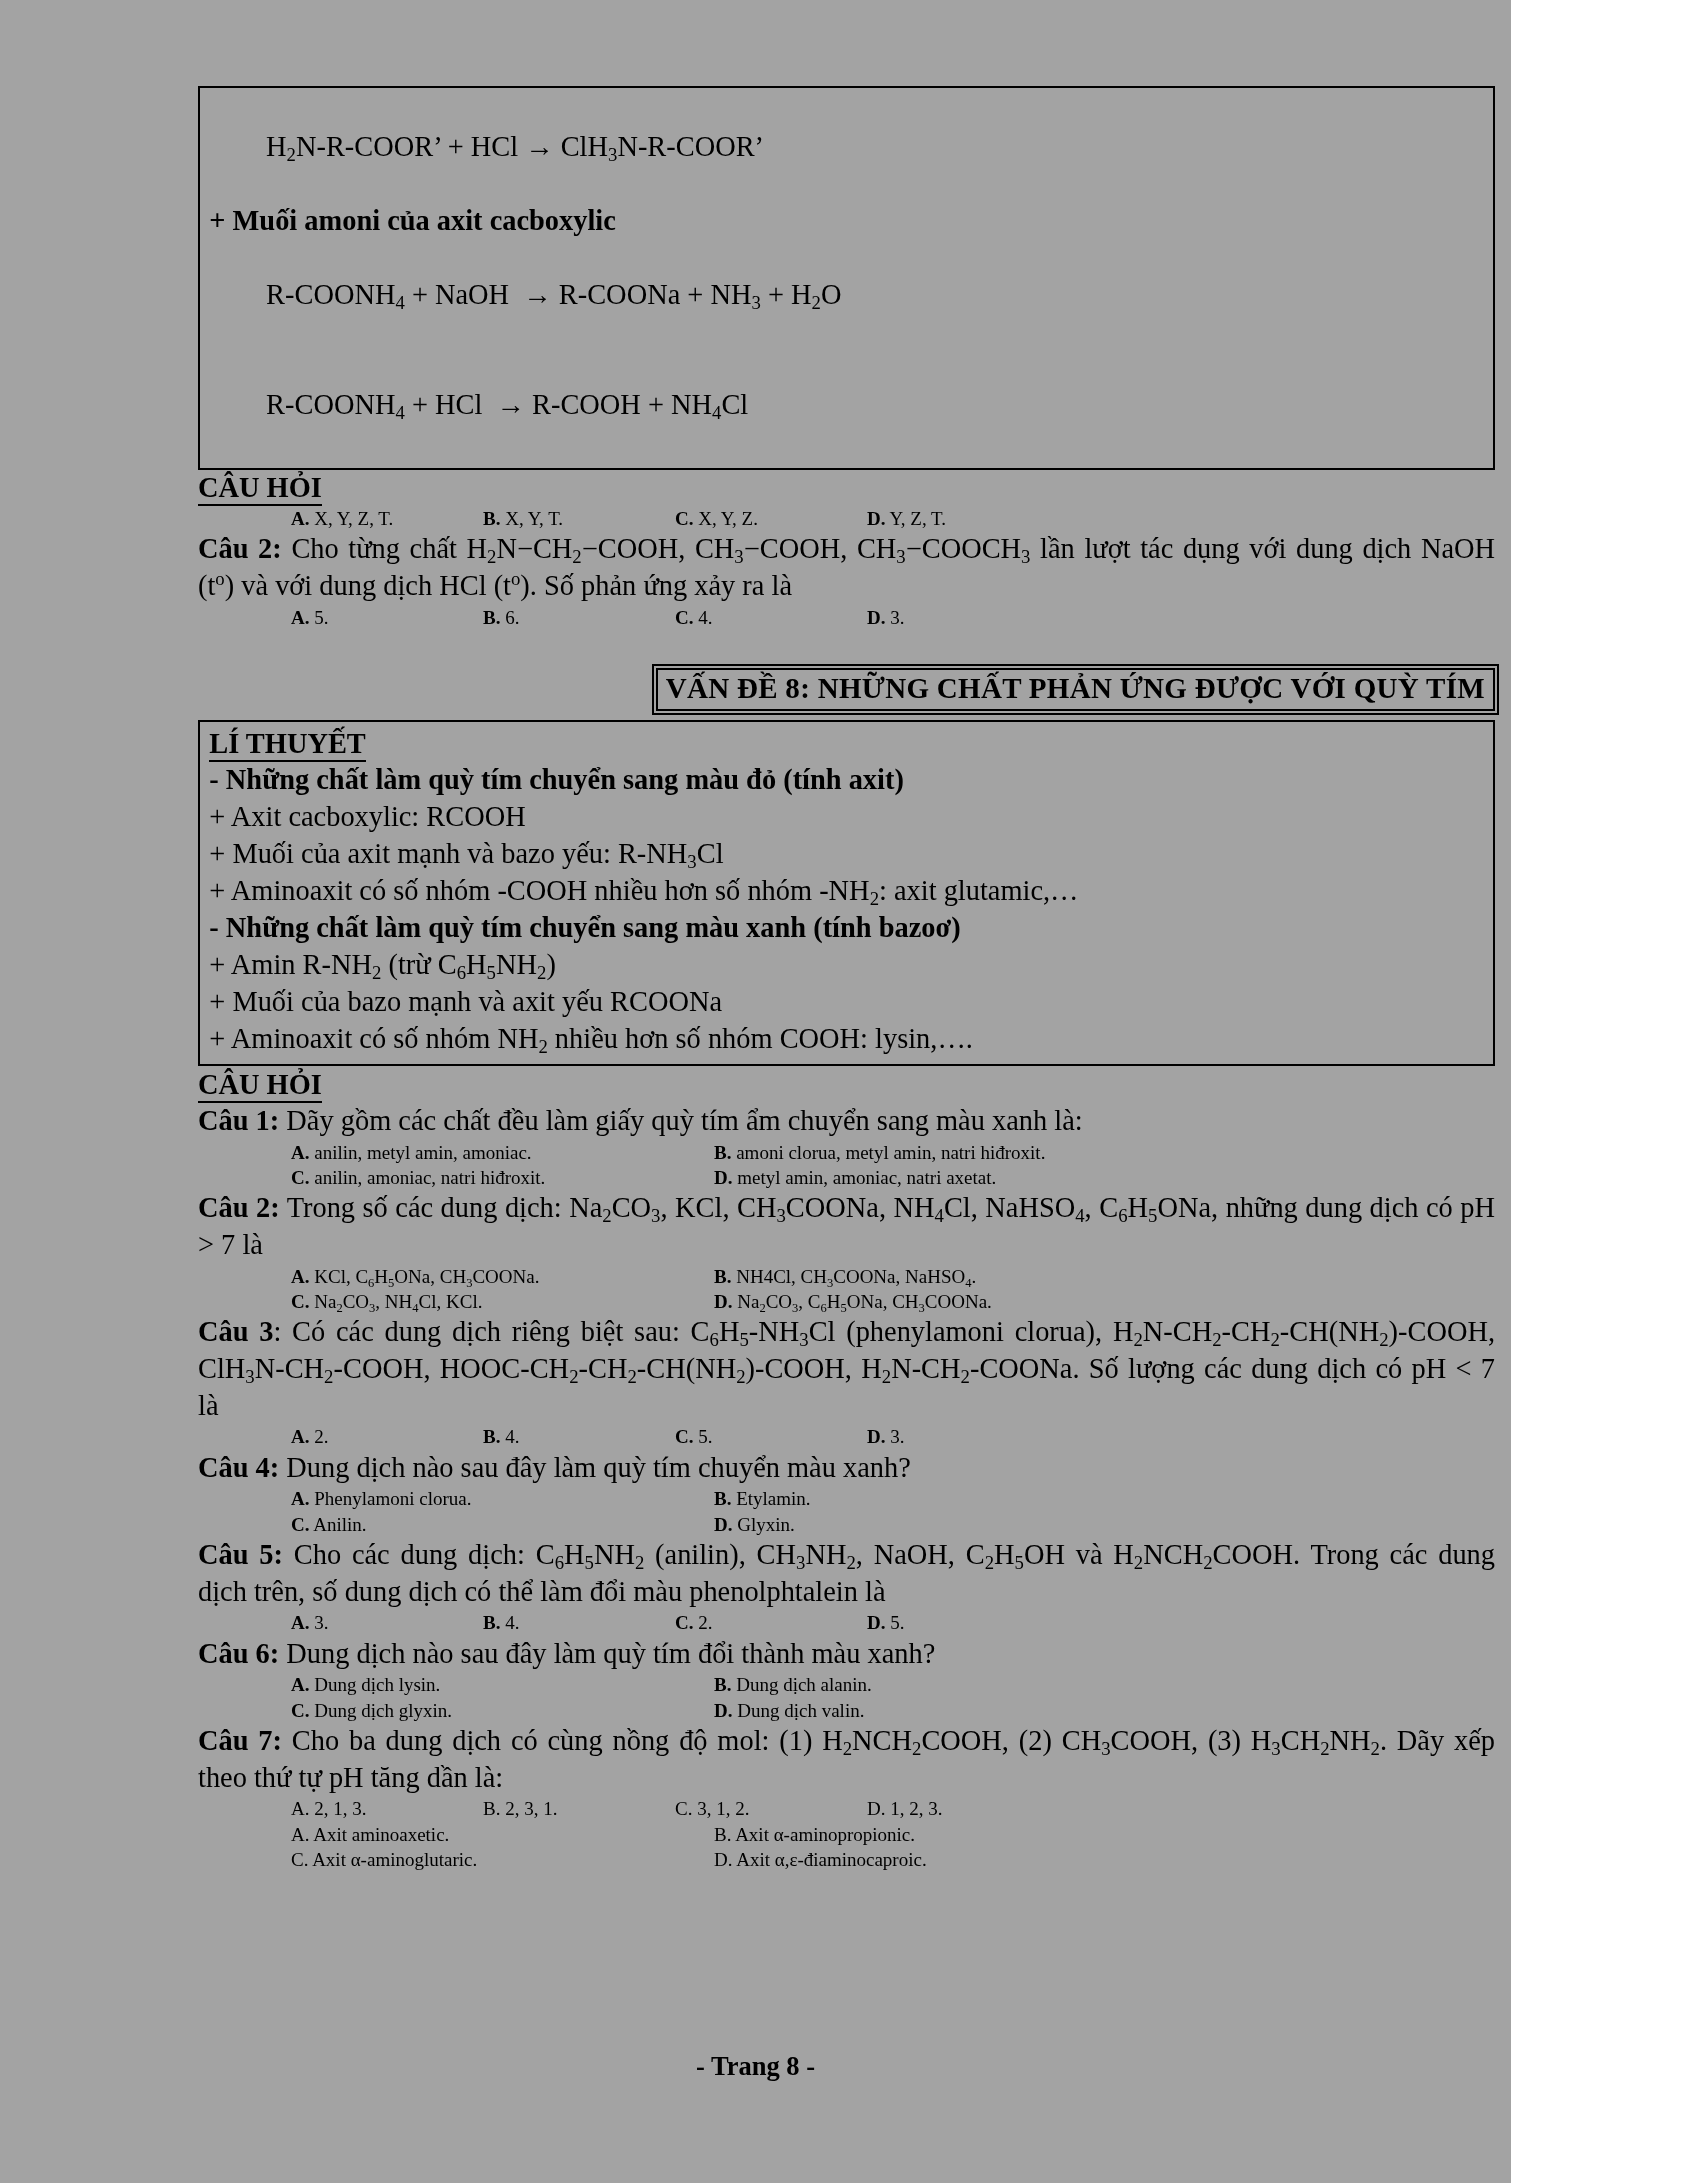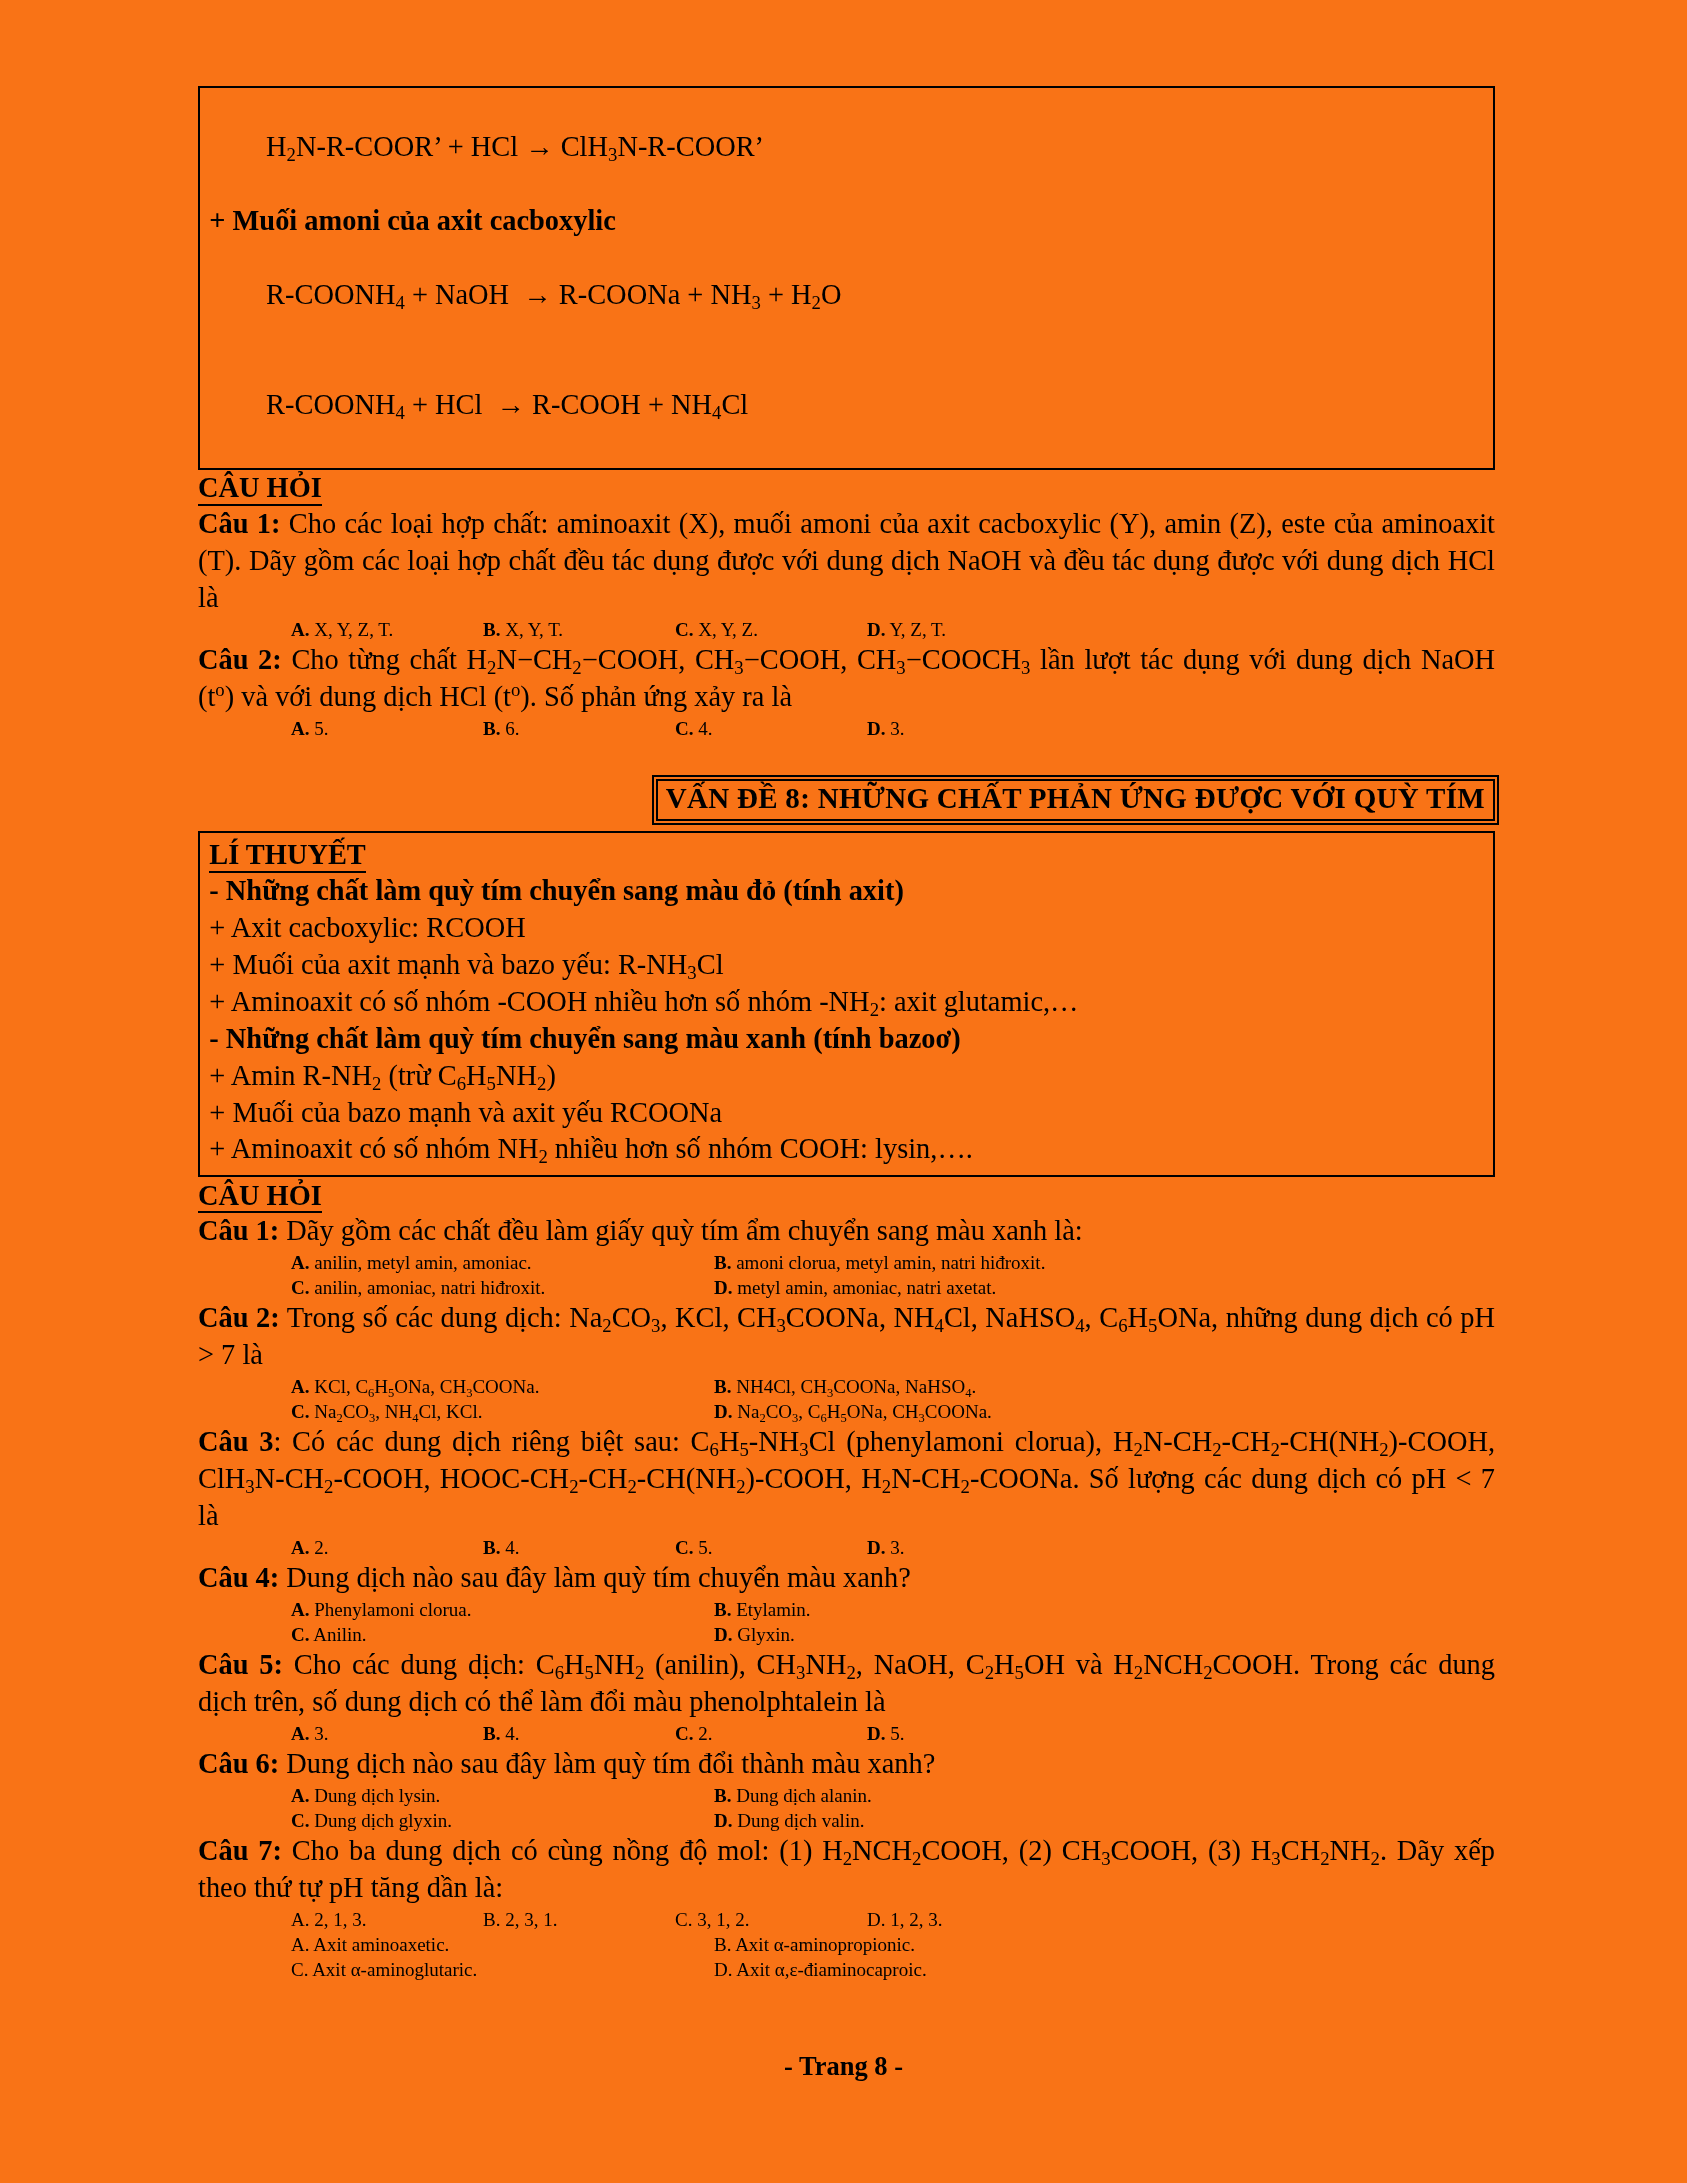--- a/index.html
+++ b/index.html
@@ -1,24 +1,24 @@
 <!DOCTYPE html>
 <html style="font-size:10.6px"><head>
 <meta charset="utf-8">
 <style>
   html, body {
     margin: 0;
     padding: 0;
     background: #ffffff;
   }
   .page {
-    width: 1687px;
+    width: 1511px;
     height: 2183px;
     position: relative;
-    background: #f97316;
+    background: #a3a3a3;
     font-family: "Liberation Serif", "DejaVu Serif", serif;
     color: #000000;
     box-sizing: border-box;
     padding: 0;
   }
   .content {
     position: absolute;
     left: 198px;
     top: 86px;
     width: 1297px;
@@ -117,23 +117,20 @@
         R-COONH<sub>4</sub> + NaOH &nbsp;→ R-COONa + NH<sub>3</sub> + H<sub>2</sub>O
       </div>
       <div class="ln indent1">
         R-COONH<sub>4</sub> + HCl &nbsp;→ R-COOH + NH<sub>4</sub>Cl
       </div>
     </div>
 
     <div>
       <div class="seclabel">CÂU HỎI</div>
 
-      <div class="q q-just">
-        <span class="qlabel">Câu 1:</span><span> Cho các loại hợp chất: aminoaxit (X), muối amoni của axit cacboxylic (Y), amin (Z), este của aminoaxit (T). Dãy gồm các loại hợp chất đều tác dụng được với dung dịch NaOH và đều tác dụng được với dung dịch HCl là</span>
-      </div>
       <div class="opts four">
         <div class="opt"><span class="optlabel">A.</span><span> X, Y, Z, T.</span></div>
         <div class="opt"><span class="optlabel">B.</span><span> X, Y, T.</span></div>
         <div class="opt"><span class="optlabel">C.</span><span> X, Y, Z.</span></div>
         <div class="opt"><span class="optlabel">D.</span><span> Y, Z, T.</span></div>
       </div>
 
       <div class="q q-just">
         <span class="qlabel">Câu 2:</span><span> Cho từng chất H<sub>2</sub>N−CH<sub>2</sub>−COOH, CH<sub>3</sub>−COOH, CH<sub>3</sub>−COOCH<sub>3</sub> lần lượt tác dụng với dung dịch NaOH (t<sup>o</sup>) và với dung dịch HCl (t<sup>o</sup>). Số phản ứng xảy ra là</span>
       </div>

